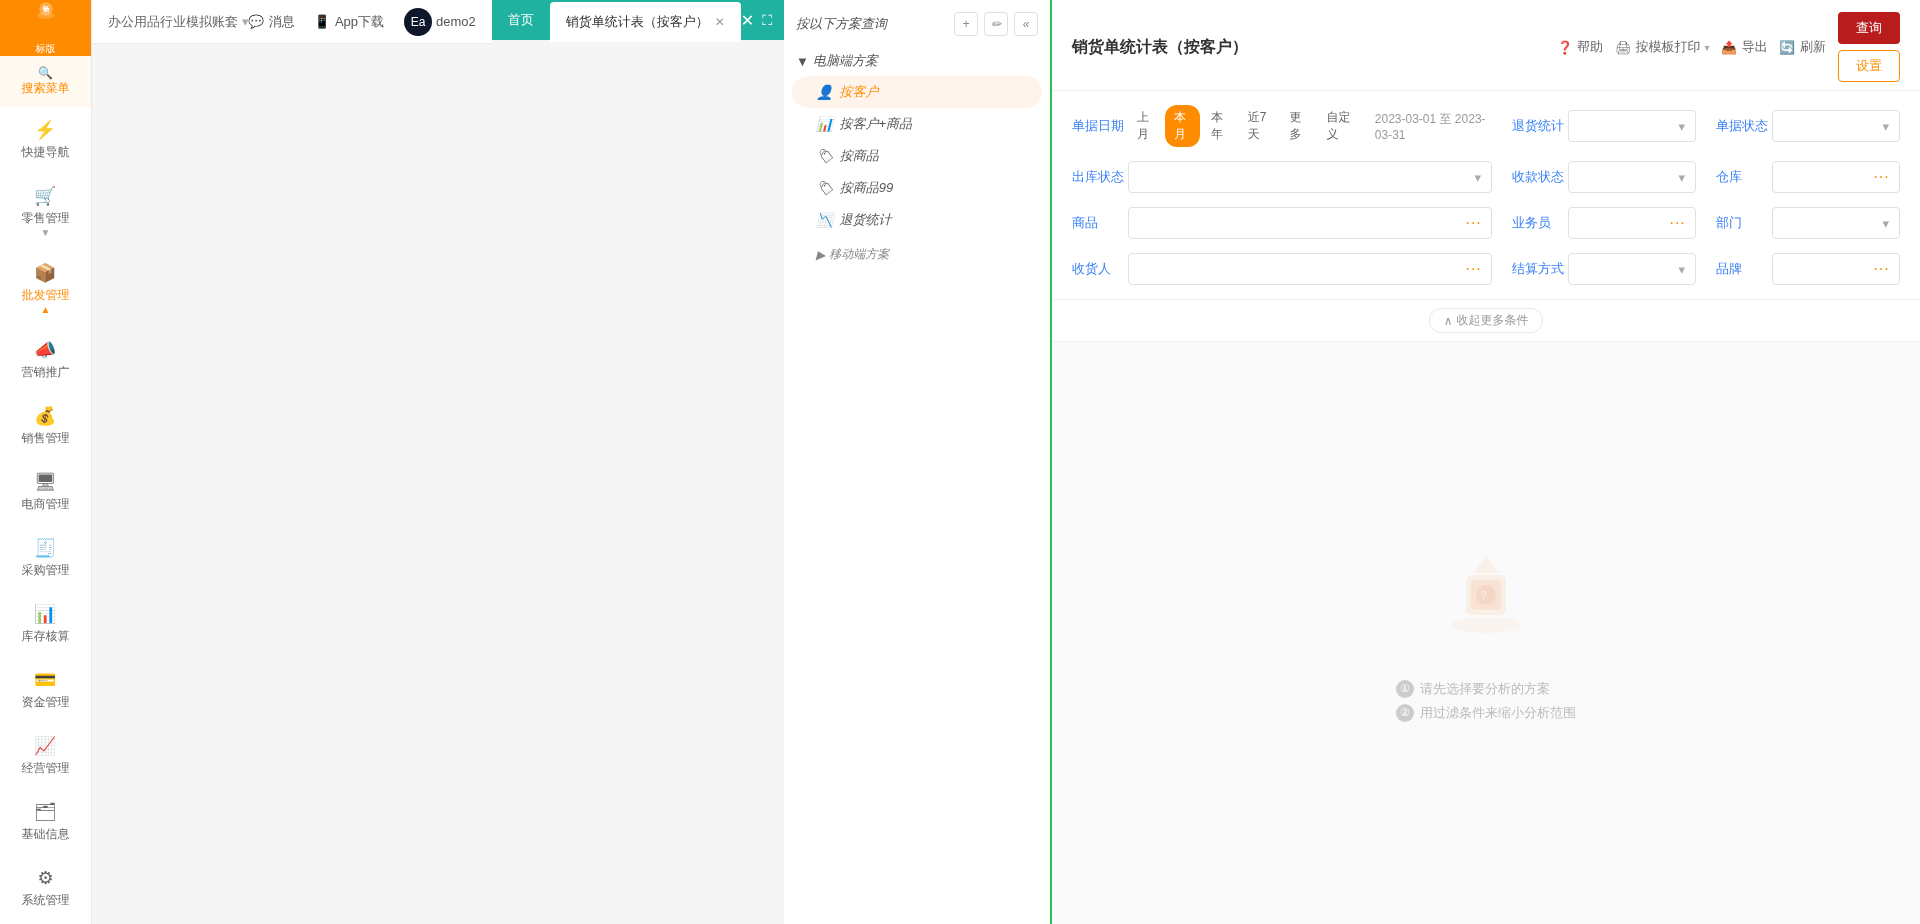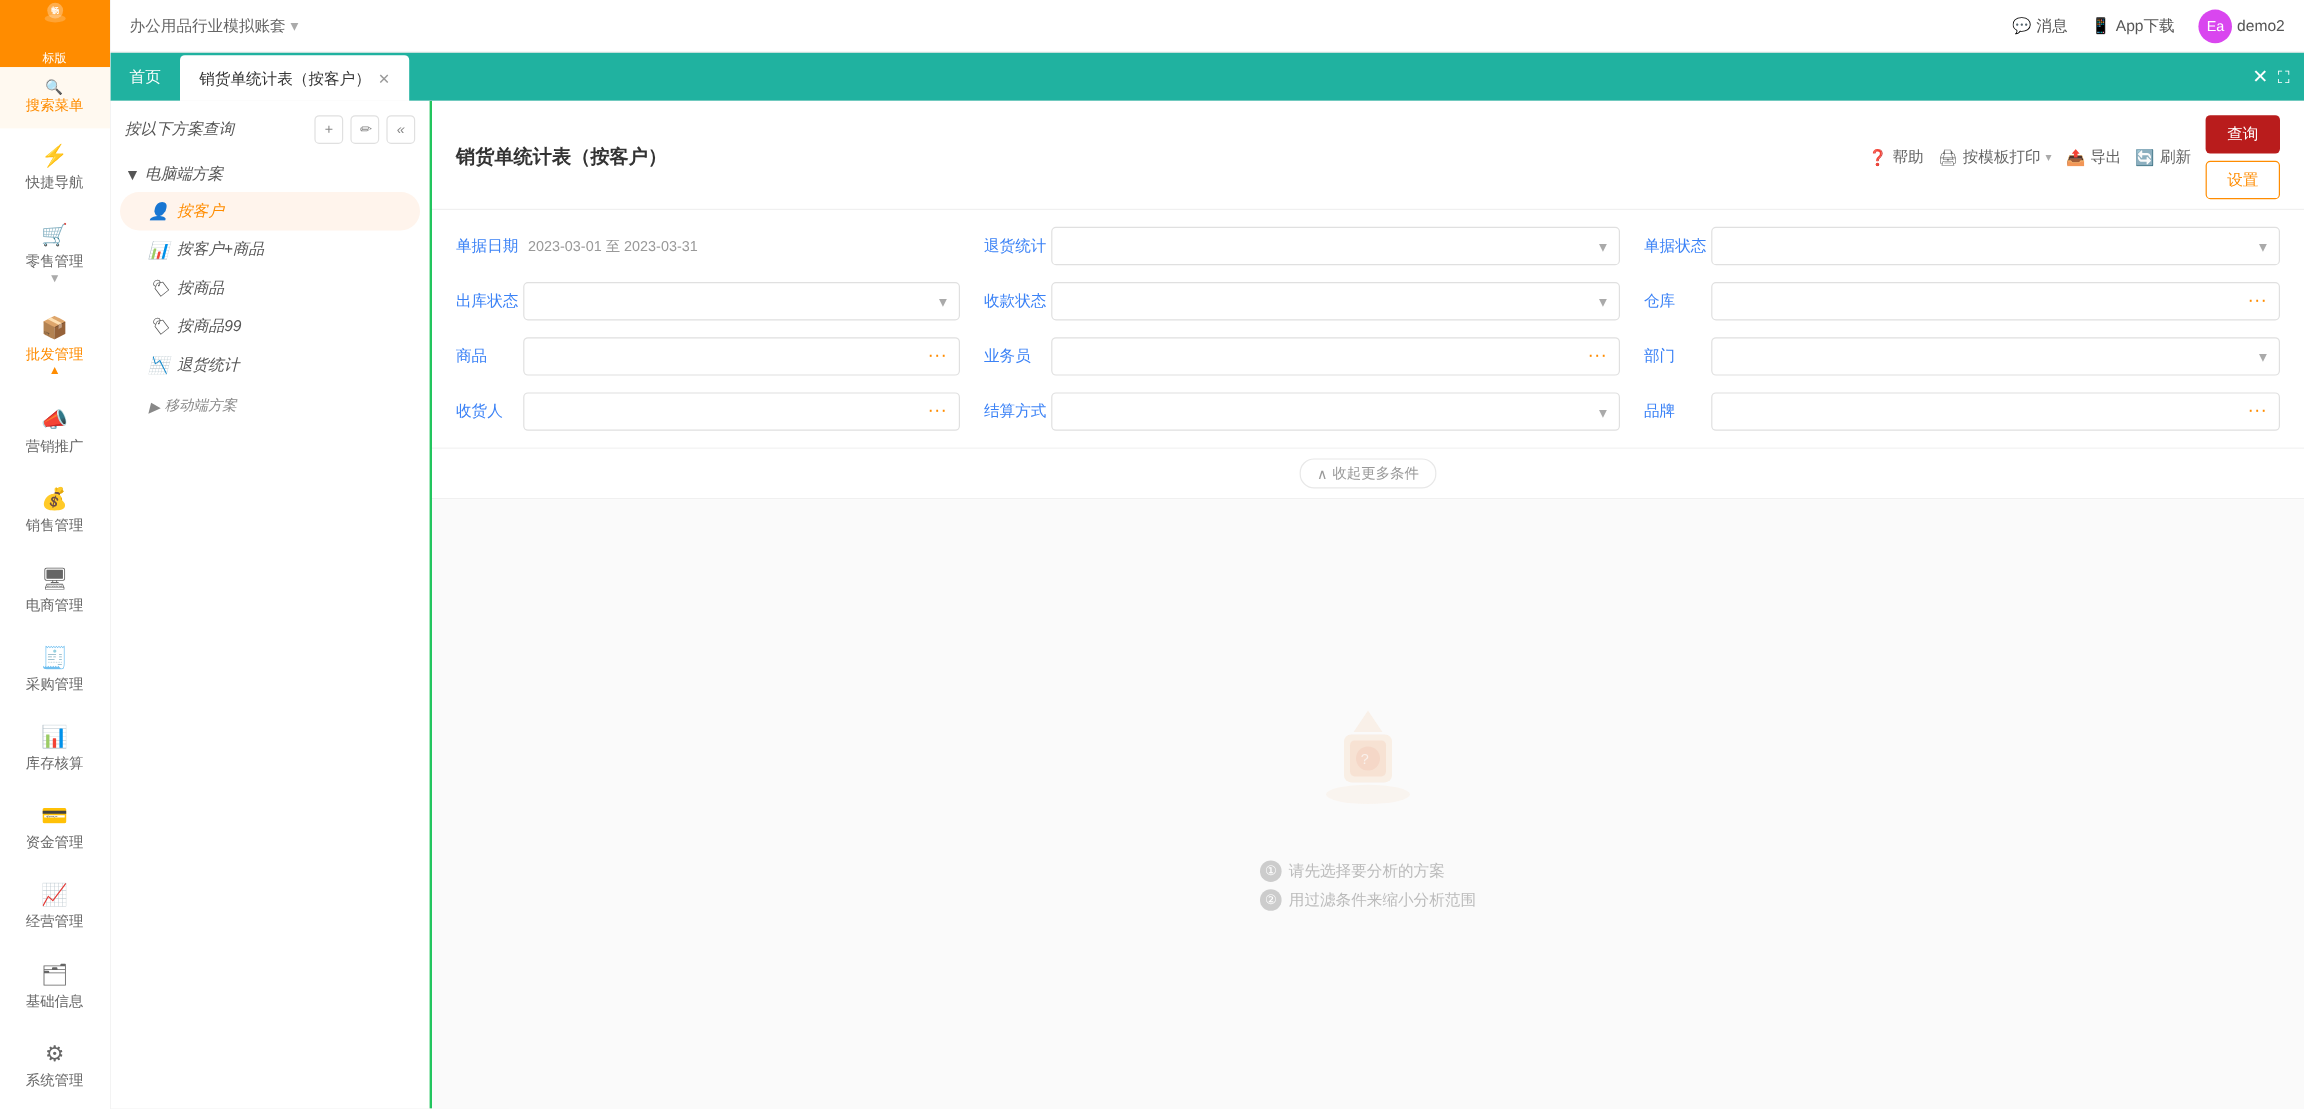--- a/index.html
+++ b/index.html
@@ -9,29 +9,29 @@
     .sidebar { width: 92px; background: #fff; border-right: 1px solid #e8e8e8; display: flex; flex-direction: column; align-items: center; height: 924px; overflow-y: auto; }
     .sidebar-logo { width: 92px; height: 56px; background: #ff8c00; display: flex; flex-direction: column; align-items: center; justify-content: center; cursor: pointer; }
     .sidebar-logo .logo-icon { width: 32px; height: 32px; }
     .sidebar-logo .logo-text { color: #fff; font-size: 10px; margin-top: 20px; }
     .sidebar-item { width: 92px; padding: 12px 4px; display: flex; flex-direction: column; align-items: center; cursor: pointer; color: #666; font-size: 12px; border-bottom: none; }
     .sidebar-item.active { color: #ff8c00; }
     .sidebar-item .icon { font-size: 18px; margin-bottom: 3px; }
     .sidebar-search { width: 92px; padding: 10px 4px; display: flex; flex-direction: column; align-items: center; cursor: pointer; color: #ff8c00; font-size: 12px; background: #fff9f0; }
 
     
-    .main { flex: 1; display: flex; flex-direction: column; height: 924px; overflow: hidden; }
+    .main { flex: 1; display: flex; flex-direction: row; height: 924px; overflow: hidden; }
 
     
     .top-header { height: 44px; background: #fff; border-bottom: 1px solid #e8e8e8; display: flex; align-items: center; justify-content: space-between; padding: 0 16px; }
     .header-left { display: flex; align-items: center; gap: 8px; font-size: 13px; color: #666; }
     .header-dropdown { display: flex; align-items: center; gap: 4px; cursor: pointer; }
     .header-right { display: flex; align-items: center; gap: 20px; font-size: 13px; color: #555; }
     .header-right-item { display: flex; align-items: center; gap: 4px; cursor: pointer; }
-    .avatar { width: 28px; height: 28px; border-radius: 50%; background: #d946ef; display: flex; align-items: center; justify-content: center; color: #fff; font-size: 12px; }
+    .avatar { width: 28px; height: 28px; border-radius: 50%; background: #0f172a; display: flex; align-items: center; justify-content: center; color: #fff; font-size: 12px; }
 
     
     .tab-bar { height: 40px; background: #20b2a0; display: flex; align-items: center; padding: 0 0; }
     .tab { height: 40px; padding: 12px 16px; display: flex; align-items: center; gap: 6px; cursor: pointer; font-size: 13px; }
     .tab.home { color: #fff; font-weight: 500; }
     .tab.active { background: #fff; color: #333; border-radius: 4px 4px 0 0; margin-top: 4px; }
     .tab .close-btn { color: #999; font-size: 12px; cursor: pointer; }
 
     
     .content { flex: 1; display: flex; overflow: hidden; background: #f0f0f0; }
@@ -278,20 +278,28 @@
           </div>
         </div>
       </div>
 
       <div class="filter-area">
 
         <div class="filter-row">
           <div class="filter-item" style="min-width:420px;max-width:420px">
             <span class="filter-label">单据日期</span>
             <div class="filter-date-group">
+              <div class="date-tabs">
+                <span class="date-tab">上月</span>
+                <span class="date-tab active">本月</span>
+                <span class="date-tab">本年</span>
+                <span class="date-tab">近7天</span>
+                <span class="date-tab">更多</span>
+                <span class="date-tab">自定义</span>
+              </div>
               <span class="date-range">2023-03-01 至 2023-03-31</span>
             </div>
           </div>
           <div class="filter-divider"></div>
           <div class="filter-item" style="flex:1">
             <span class="filter-label">退货统计</span>
             <div class="filter-select">
               <span></span>
               <span class="arrow">▾</span>
             </div>

